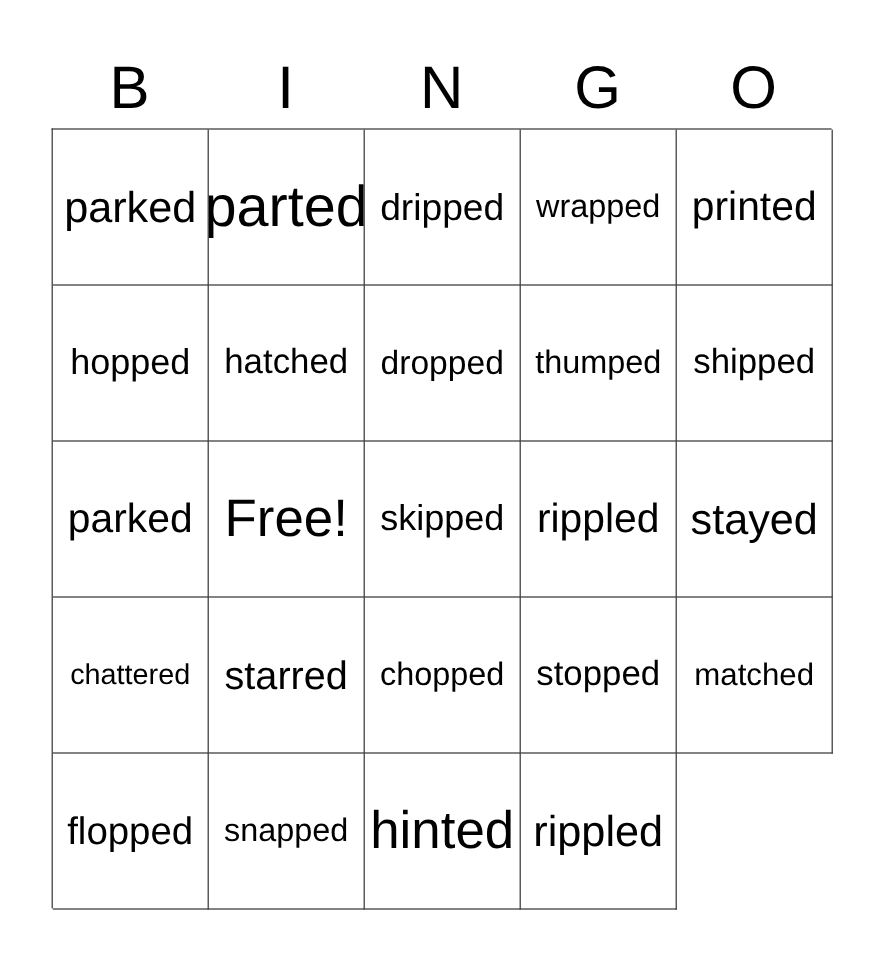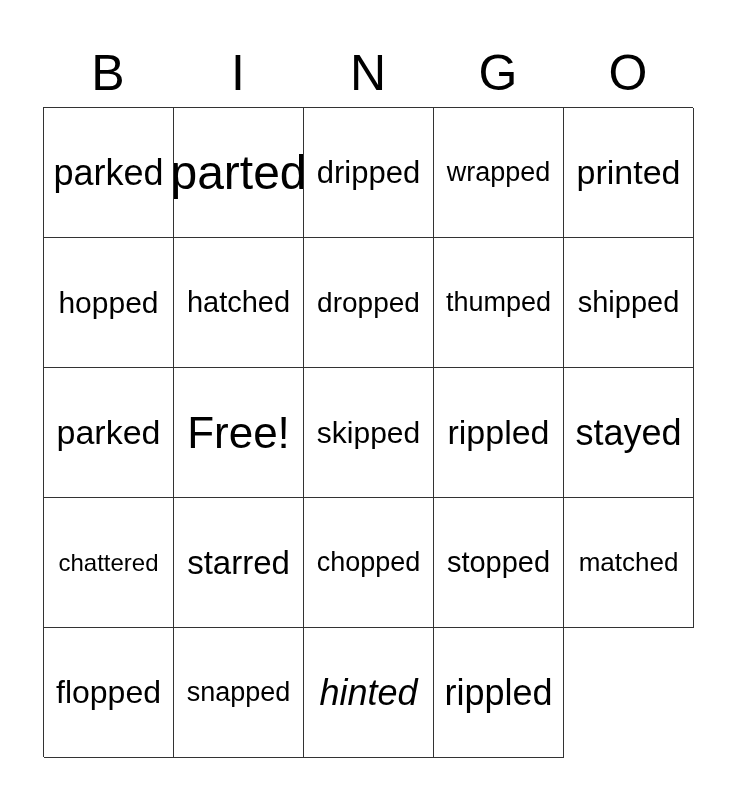--- a/index.html
+++ b/index.html
@@ -39,15 +39,15 @@
     <div class="cell" style="font-size: 30px;">skipped</div>
     <div class="cell" style="font-size: 34px;">rippled</div>
     <div class="cell" style="font-size: 36px;">stayed</div>
     <div class="cell" style="font-size: 24px;">chattered</div>
     <div class="cell" style="font-size: 33px;">starred</div>
     <div class="cell" style="font-size: 27px;">chopped</div>
     <div class="cell" style="font-size: 29px;">stopped</div>
     <div class="cell" style="font-size: 26px;">matched</div>
     <div class="cell" style="font-size: 32px;">flopped</div>
     <div class="cell" style="font-size: 27px;">snapped</div>
-    <div class="cell" style="font-size: 36px; font-style: italic;">hinted</div>
+    <div class="cell" style="font-size: 44px;">hinted</div>
     <div class="cell" style="font-size: 36px;">rippled</div>
   </div>
 
 </body></html>

